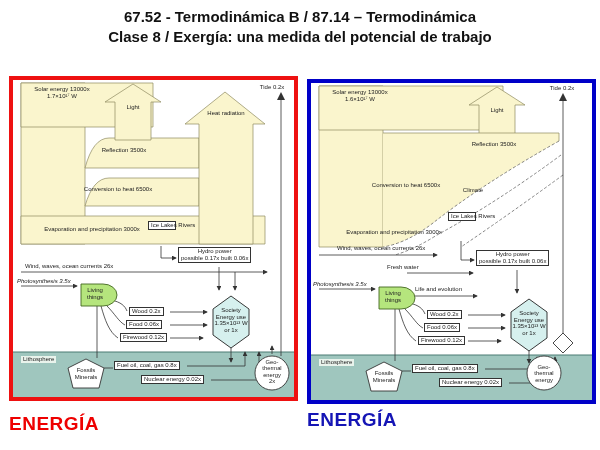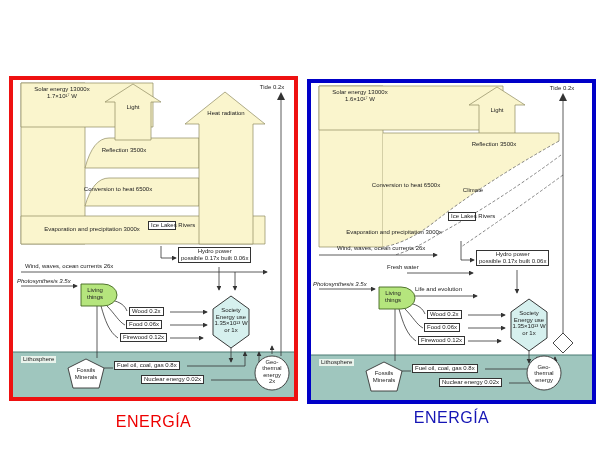--- a/index.html
+++ b/index.html
@@ -4,36 +4,38 @@
 <style>
   html,body{margin:0;padding:0;}
   body{width:600px;height:450px;background:#fff;overflow:hidden;position:relative;
        font-family:"Liberation Sans", sans-serif;}
   .title{position:absolute;top:7px;left:0;width:600px;text-align:center;
          font-size:15px;font-weight:bold;color:#111;line-height:1.3;}
   .panel{position:absolute;background:#fff;}
   .panel-inner{position:relative;width:281px;height:317px;}
   #energy-panel{left:9px;top:76px;width:281px;height:317px;border:4px solid #ee1111;}
   #exergy-panel{left:307px;top:79px;width:281px;height:317px;border:4px solid #0000c8;}
-  .caption{position:absolute;font-size:16px;font-weight:normal;text-align:center;letter-spacing:.5px;}
+  .caption{position:absolute;font-size:19px;font-weight:bold;letter-spacing:.5px;}
   #energy-caption{left:9px;top:413px;width:289px;color:#ee0000;}
   #exergy-caption{left:307px;top:409px;width:289px;color:#1515b5;}
   svg.flow{position:absolute;left:0;top:0;}
   .lbl{position:absolute;font-size:6px;line-height:1.1;color:#222;text-align:center;white-space:nowrap;}
   .lbl.la{text-align:left;}
   .ml{white-space:pre-line;}
   .it{font-style:italic;}
   .bx{position:absolute;background:#fff;border:1px solid #333;font-size:6px;line-height:1.15;
       padding:0 2px;white-space:nowrap;text-align:center;color:#222;}
   .litho-lbl{background:#e9f3ec;padding:0 2px;}
 </style>
 </head>
 <body>
 
 <div class="title">
+  <div>67.52 - Termodinámica B / 87.14 – Termodinámica</div>
+  <div>Clase 8 / Exergía: una medida del potencial de trabajo</div>
 </div>
 
 <div class="panel" id="energy-panel">
  <div class="panel-inner">
   <svg class="flow" width="281" height="317" viewBox="0 0 281 317">
     <defs>
       <marker id="e-arr" markerWidth="7" markerHeight="7" refX="5" refY="3" orient="auto">
         <path d="M0,0 L6,3 L0,6 Z" fill="#333"></path>
       </marker>
     </defs>

